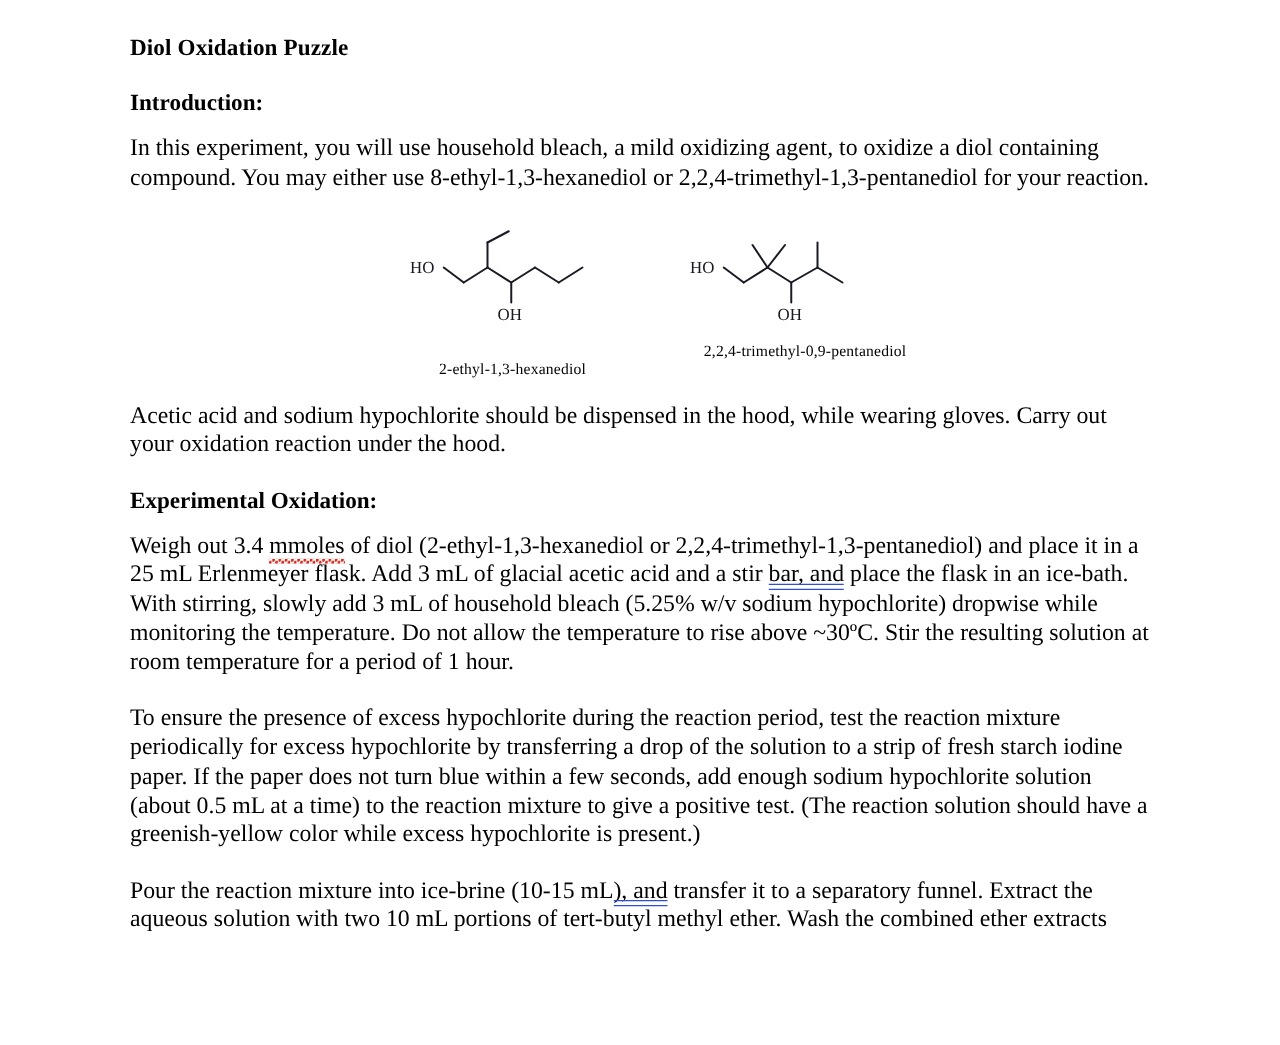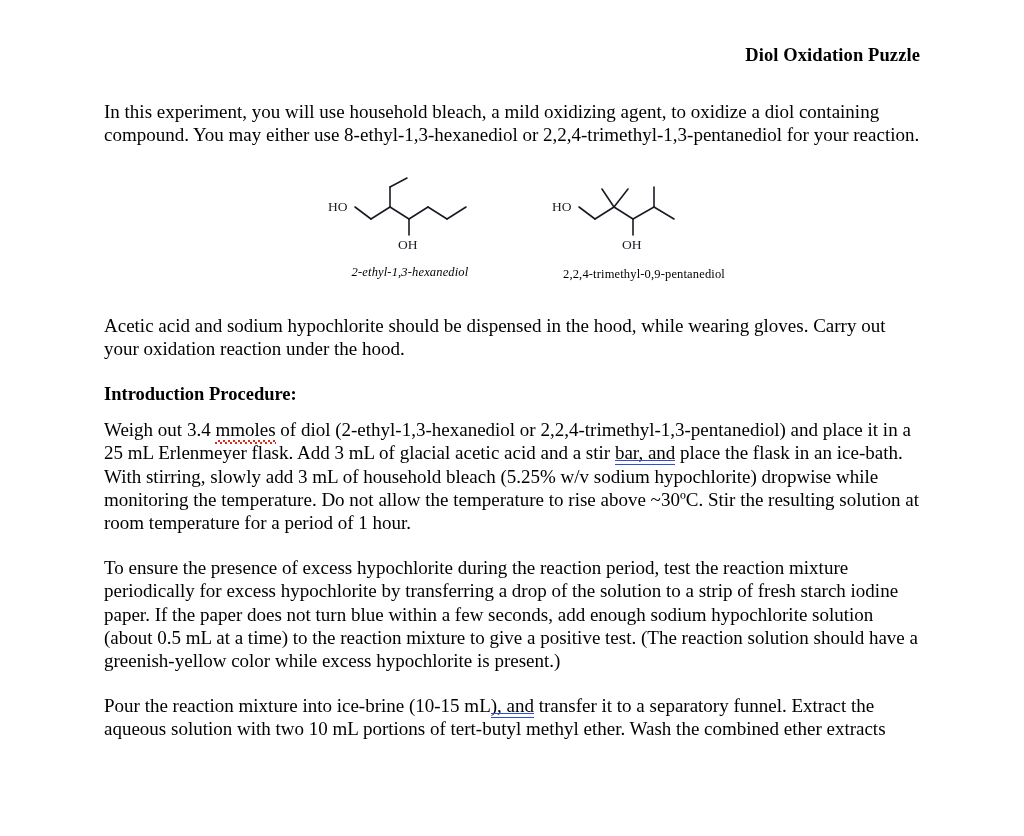--- a/index.html
+++ b/index.html
@@ -17,26 +17,26 @@
   .page {
     position: relative;
     width: 1024px;
     height: 836px;
     background: #ffffff;
     box-sizing: border-box;
     padding: 0 104px 0 104px;
     overflow: hidden;
   }
   .doc-title {
-    text-align: right;
+    text-align: left;
     font-weight: bold;
     font-size: 18.5px;
     letter-spacing: 0.1px;
     margin: 0;
-    padding-top: 44px;
+    padding-top: 28px;
     line-height: 1.2;
   }
   .section-heading {
     font-weight: bold;
     font-size: 18.5px;
     margin: 0;
     line-height: 1.25;
   }
   .para {
     font-size: 19px;
@@ -90,36 +90,37 @@
   .struct svg { display: block; }
   .struct-caption {
     font-size: 12.5px;
     text-align: center;
     line-height: 1.2;
     letter-spacing: 0.15px;
     white-space: nowrap;
   }
   .s1 { left: 216px; }
   .s2 { left: 440px; }
-  .s1 .struct-caption { margin-top: 8px; font-style: italic; }
+  .s1 .struct-caption { margin-top: 24px; }
   .s2 .struct-caption { margin-top: 10px; }
 
   .bottom-clip {
     overflow: hidden;
   }
 </style>
 </head>
 <body>
 
 <div class="page">
 
   <div class="doc-title">Diol Oxidation Puzzle</div>
 
   <div class="gap-title-intro"></div>
 
+  <div class="section-heading">Introduction:</div>
 
   <div class="gap-heading"></div>
 
   <div class="para">In this experiment, you will use household bleach, a mild oxidizing agent, to oxidize a diol containing compound.  You may either use 8-ethyl-1,3-hexanediol or 2,2,4-trimethyl-1,3-pentanediol for your reaction.</div>
 
   <div class="structures">
 
     <div class="struct s1">
       <svg width="180" height="80" viewBox="0 0 180 80">
         <g stroke="#1a1a24" stroke-width="1.6" fill="none" stroke-linecap="round" stroke-linejoin="round">
@@ -181,21 +182,21 @@
 
   <div class="gap-before-heading"></div>
 
 
   <div class="gap-heading"></div>
 
   <div class="para">Acetic acid and sodium hypochlorite should be dispensed in the hood, while wearing gloves.  Carry out your oxidation reaction under the hood.</div>
 
   <div class="gap-before-heading"></div>
 
-  <div class="section-heading">Introduction Procedure:</div>
+  <div class="section-heading">Experimental Oxidation:</div>
 
   <div class="gap-heading"></div>
 
   <div class="para"><span>Weigh out 3.4 </span><span class="sp-err">mmoles</span><span> of diol (2-ethyl-1,3-hexanediol or 2,2,4-trimethyl-1,3-pentanediol) and place it in a 25 mL Erlenmeyer flask.  Add 3 mL of glacial acetic acid and a stir </span><span class="gr-err">bar, and</span><span> place the flask in an ice-bath. With stirring, slowly add 3 mL of household bleach (5.25% w/v sodium hypochlorite) dropwise while monitoring the temperature.  Do not allow the temperature to rise above ~30ºC. Stir the resulting solution at room temperature for a period of 1 hour.</span></div>
 
   <div class="gap-para"></div>
 
   <div class="para">To ensure the presence of excess hypochlorite during the reaction period, test the reaction mixture periodically for excess hypochlorite by transferring a drop of the solution to a strip of fresh starch iodine paper.  If the paper does not turn blue within a few seconds, add enough sodium hypochlorite solution (about 0.5 mL at a time) to the reaction mixture to give a positive test.  (The reaction solution should have a greenish-yellow color while excess hypochlorite is present.)</div>
 
   <div class="gap-para"></div>

